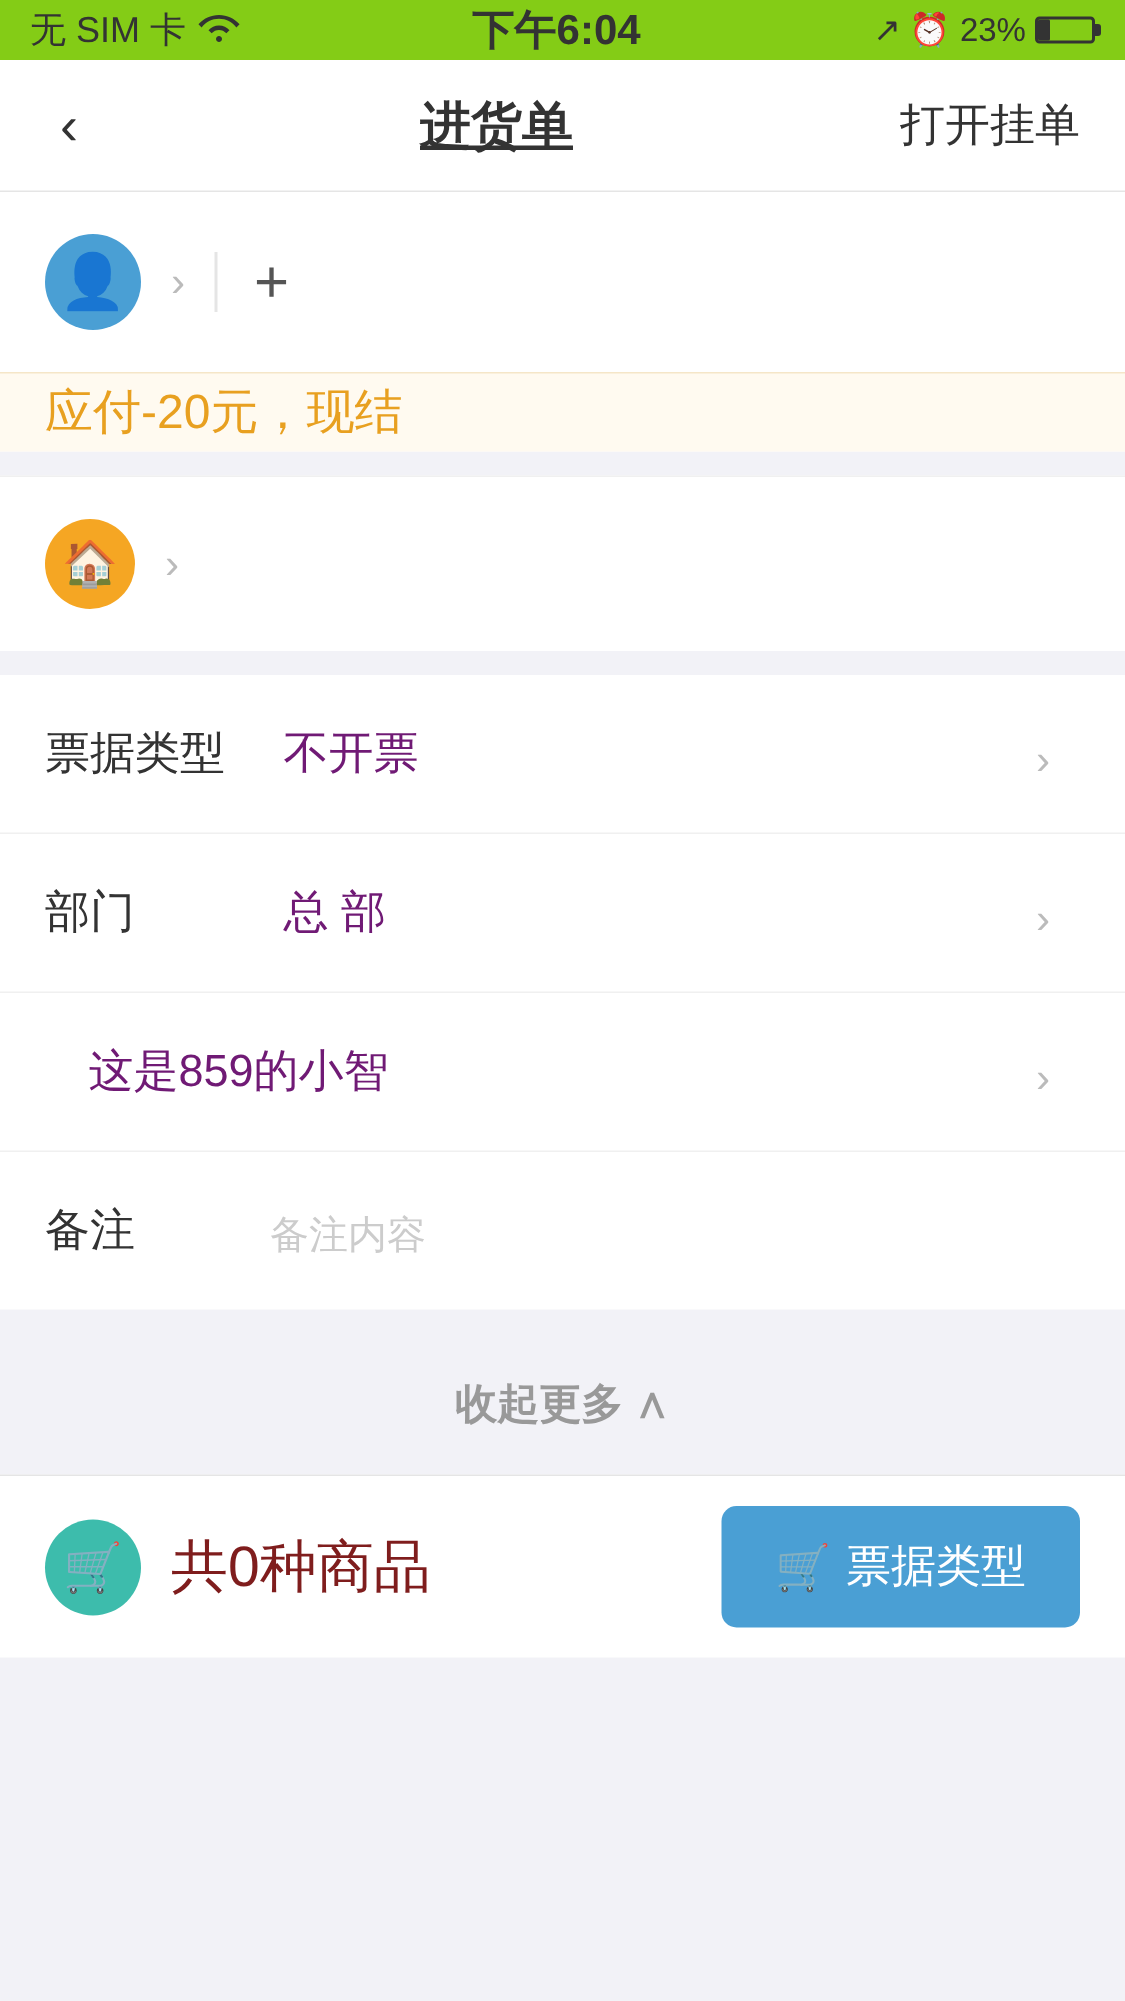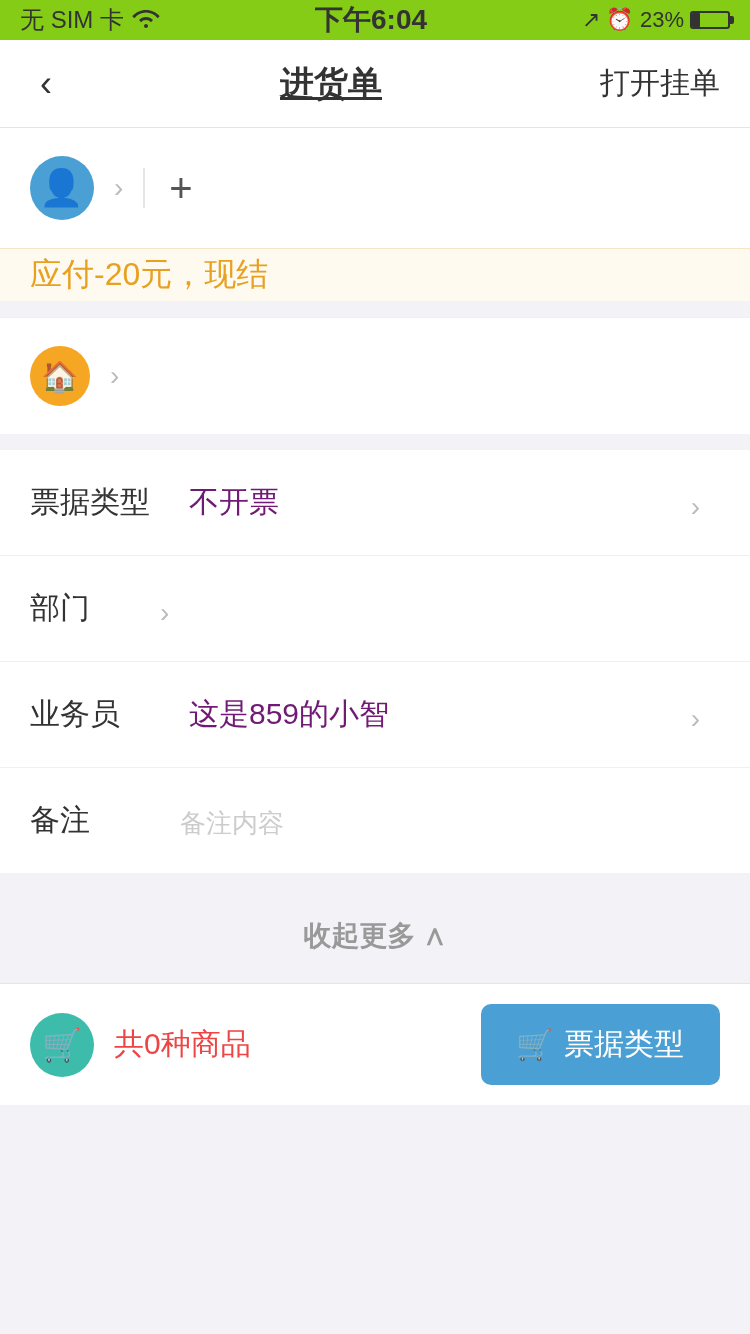--- a/index.html
+++ b/index.html
@@ -243,22 +243,22 @@
       justify-content: center;
       margin-right: 20px;
       flex-shrink: 0;
     }
     .product-icon-inner {
       color: #fff;
       font-size: 32px;
     }
     .product-count {
       flex: 1;
-      font-size: 30px;
-      color: #ef4444;
+      font-size: 38px;
+      color: #7f1d1d;
     }
     .select-btn {
       background: #4a9fd4;
       color: #fff;
       border: none;
       border-radius: 10px;
       padding: 20px 36px;
       font-size: 30px;
       cursor: pointer;
       display: flex;
@@ -329,25 +329,25 @@
   <div class="form-card">
 
     <div class="form-row">
       <span class="form-label">票据类型</span>
       <span class="form-value">不开票</span>
       <span class="chevron">›</span>
     </div>
 
     <div class="form-row">
       <span class="form-label">部门</span>
+      <span class="form-value">总 部</span>
       <span class="chevron">›</span>
     </div>
 
     <div class="form-row">
-      <span class="form-label">业务员</span>
       <span class="form-value">这是859的小智</span>
       <span class="chevron">›</span>
     </div>
 
     <div class="form-row">
       <span class="form-label">备注</span>
       <span class="form-placeholder">备注内容</span>
     </div>
   </div>
 

